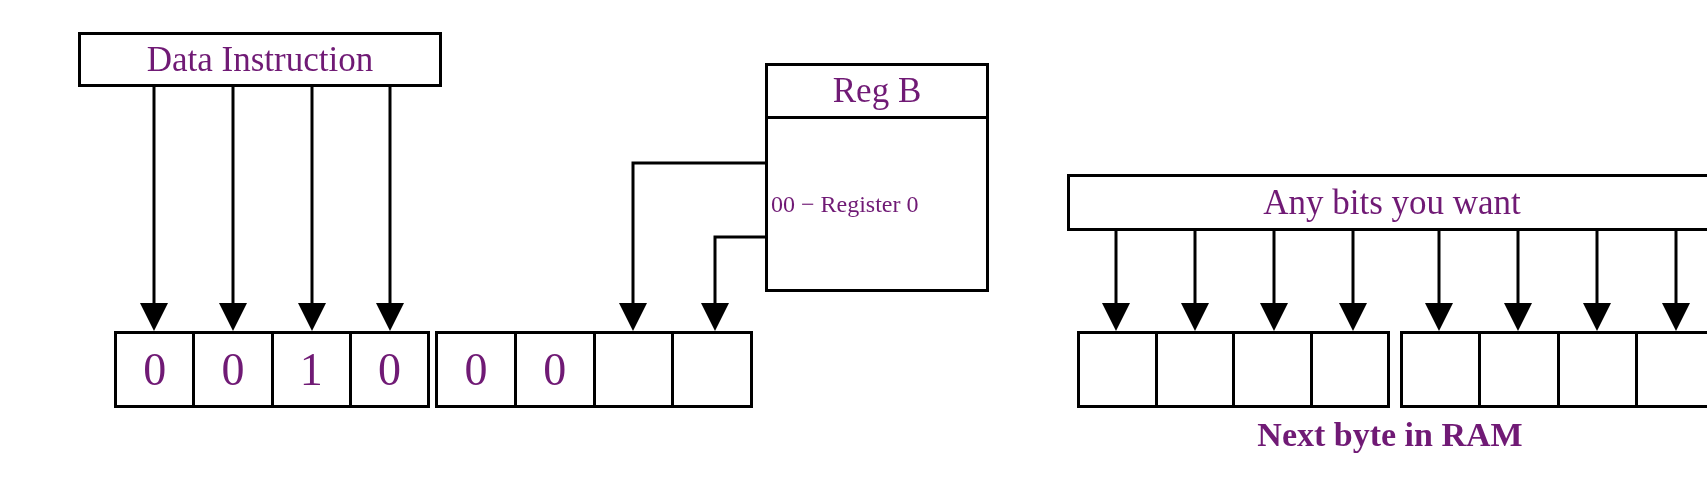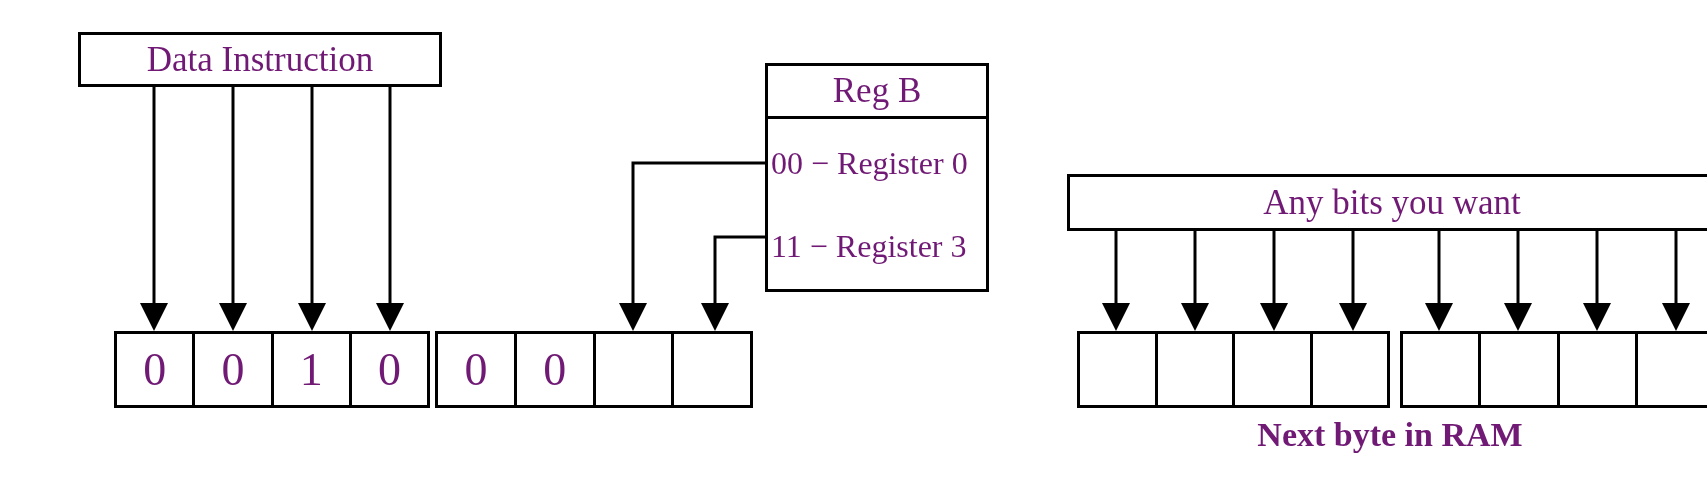--- a/index.html
+++ b/index.html
@@ -56,21 +56,21 @@
     font-size: 35px;
   }
   #reg-b-rows {
     flex: 1;
     display: flex;
     flex-direction: column;
     justify-content: space-around;
     padding: 2px 3px;
   }
   .reg-b-row {
-    font-size: 32px;
+    font-size: 24px;
     line-height: 1;
     white-space: nowrap;
   }
   
   #any-bits-box { left: 1027px; top: 174px; width: 650px; height: 57px; }
   
   .cell-group {
     position: absolute;
     top: 331px;
     height: 77px;
@@ -182,21 +182,20 @@
   </svg>
 
   <div class="box" id="data-instruction-box">
     <span class="box-label">Data Instruction</span>
   </div>
 
   <div class="box" id="reg-b-box">
     <div id="reg-b-header">Reg B</div>
     <div id="reg-b-rows">
       <div class="reg-b-row">00 − Register 0</div>
-      <div class="reg-b-row">11 − Register 3</div>
     </div>
   </div>
 
   <div class="box" id="any-bits-box">
     <span class="box-label">Any bits you want</span>
   </div>
 
   <div class="cell-group" id="ir-group-opcode">
     <div class="cell">0</div>
     <div class="cell">0</div>

